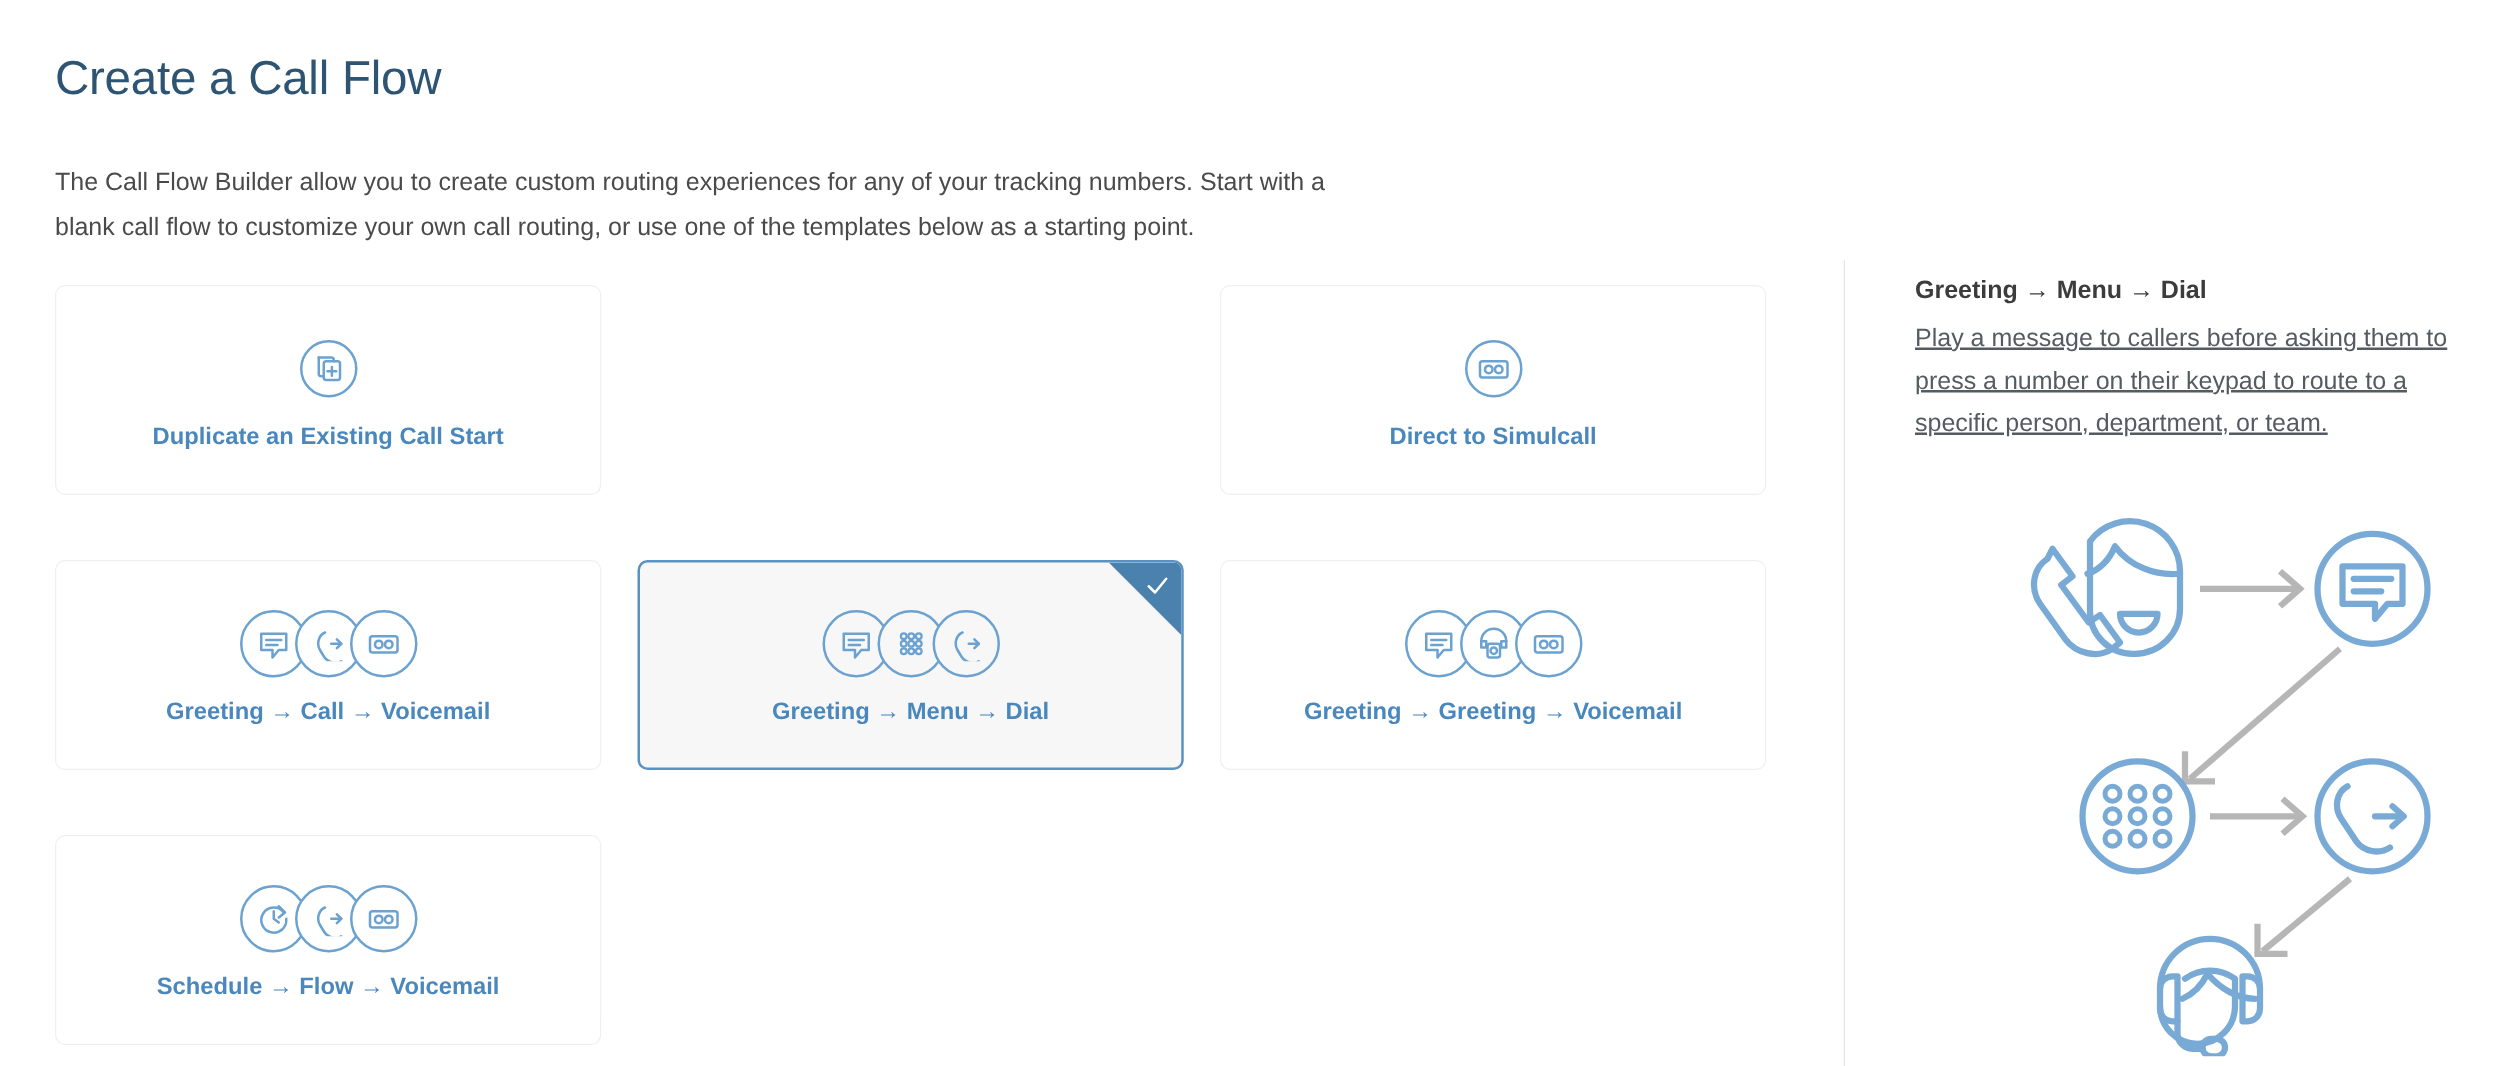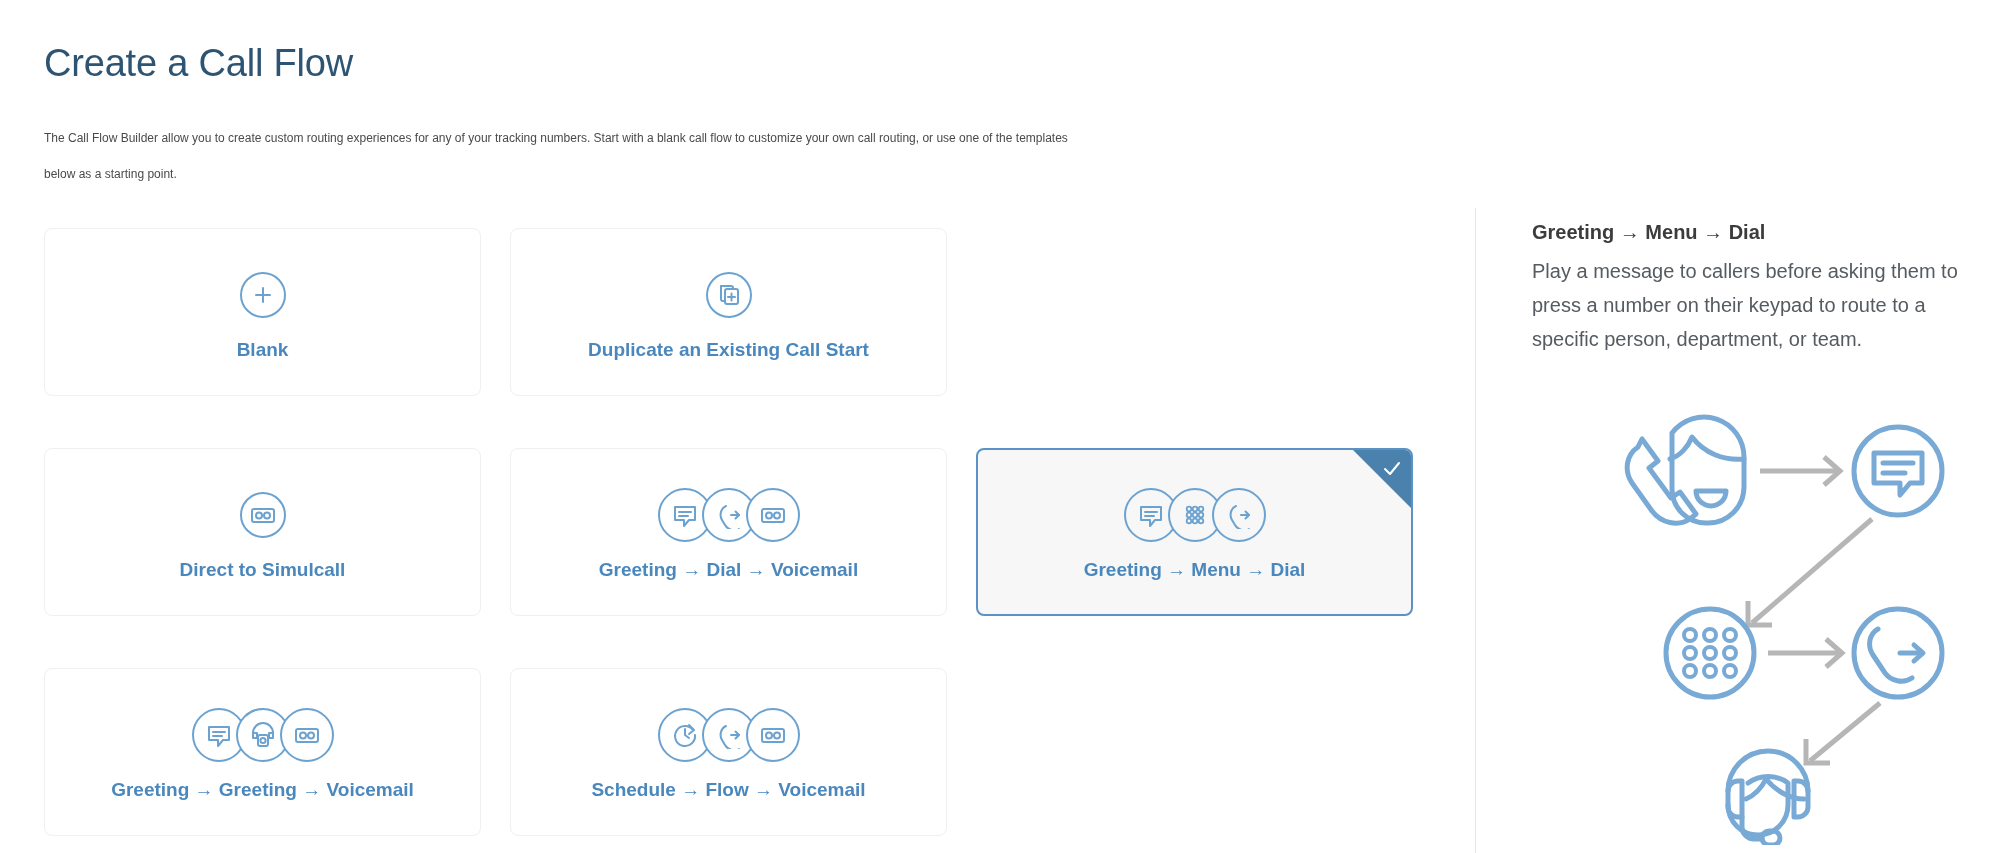--- a/index.html
+++ b/index.html
@@ -14,21 +14,21 @@
 
   
   .page-title {
     position: absolute; left: 44px; top: 17px;
     font-size: 38px; font-weight: 400; color: #2d5472;
     letter-spacing: -0.2px; white-space: nowrap;
   }
   .page-desc {
     position: absolute; left: 44px; top: 108px;
     width: 1030px;
-    font-size: 12px; line-height: 36px; color: #4a4a4a;
+    font-size: 20px; line-height: 36px; color: #4a4a4a;
   }
 
   
   .grid {
     position: absolute; left: 44px; top: 228px;
     width: 1370px;
     display: grid;
     grid-template-columns: 437px 437px 437px;
     grid-auto-rows: 168px;
     row-gap: 52px; column-gap: 29px;
@@ -86,47 +86,36 @@
 
   
   .detail { position: absolute; left: 1532px; top: 215px; width: 440px; }
   .detail-title {
     font-size: 20px; font-weight: bold; color: #3c3c3c;
     margin: 0 0 5px 0; line-height: 34px;
   }
   .detail-desc {
     font-size: 20px; line-height: 34px; color: #555b60;
     margin: 0;
+    text-decoration: underline;
   }
   .detail-figure {
     position: absolute; left: 1600px; top: 385px;
     width: 400px; height: 460px;
   }
 </style>
 </head>
 <body>
 
 <div class="page">
 
   <h1 class="page-title">Create a Call Flow</h1>
   <p class="page-desc">The Call Flow Builder allow you to create custom routing experiences for any of your tracking numbers. Start with a blank call flow to customize your own call routing, or use one of the templates below as a starting point.</p>
 
   <div class="grid" id="grid">
-      <div class="card">
-        <div class="card-icons">
-          <div class="ic solo">
-            <svg width="22" height="22" viewBox="0 0 22 22">
-              <g stroke="#6ba2d0" fill="none" stroke-width="2" stroke-linecap="round" stroke-linejoin="round">
-                <path d="M11 4 v14 M4 11 h14"></path>
-              </g>
-            </svg>
-          </div>
-        </div>
-        <div class="card-label">Blank</div>
-      </div>
       <div class="card">
         <div class="card-icons">
           <div class="ic solo">
             <svg width="26" height="26" viewBox="0 0 26 26">
               <g stroke="#6ba2d0" fill="none" stroke-width="2" stroke-linecap="round" stroke-linejoin="round">
                 <path d="M5 4 h10 a2 2 0 0 1 2 2 v1"></path>
                 <path d="M5 4 v13 a2 2 0 0 0 2 2 h1"></path>
                 <rect x="9" y="7" width="13" height="15" rx="2"></rect>
                 <path d="M15.5 11.5 v7 M12 15 h7"></path>
               </g>
@@ -172,21 +161,21 @@
           <div class="ic">
             <svg width="28" height="28" viewBox="0 0 28 28">
               <g stroke="#6ba2d0" fill="none" stroke-width="2" stroke-linecap="round" stroke-linejoin="round">
                 <rect x="3" y="8" width="22" height="13" rx="2"></rect>
                 <circle cx="10" cy="14.5" r="3"></circle>
                 <circle cx="18" cy="14.5" r="3"></circle>
               </g>
             </svg>
           </div>
         </div>
-        <div class="card-label">Greeting → Dial → Voicemail</div>
+        <div class="card-label">Greeting → Call → Voicemail</div>
       </div>
       <div class="card selected">
         <div class="card-icons">
           <div class="ic">
             <svg width="28" height="28" viewBox="0 0 28 28">
               <g stroke="#6ba2d0" fill="none" stroke-width="2" stroke-linecap="round" stroke-linejoin="round">
                 <path d="M4 6 h20 v13 h-6 l-5 6 v-6 h-9z"></path>
                 <path d="M8 11 h12 M8 15 h9"></path>
               </g>
             </svg>

